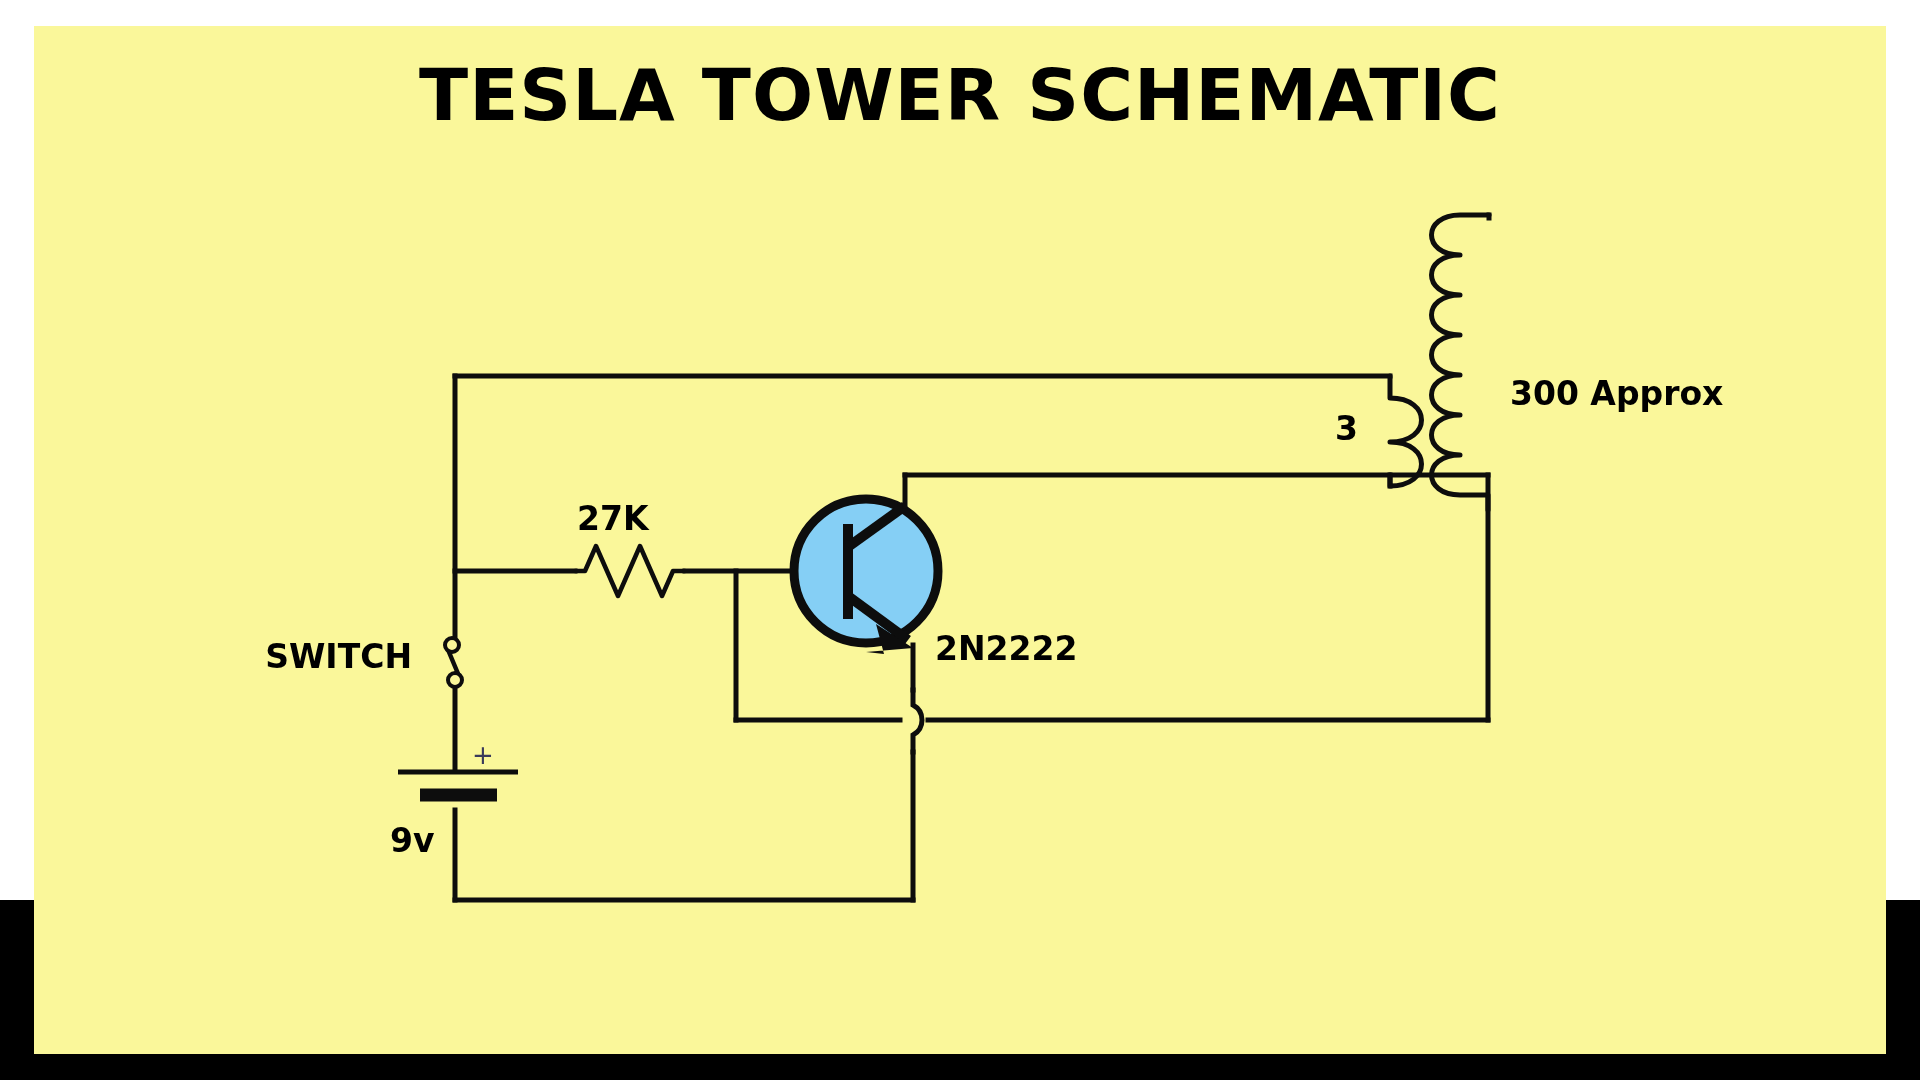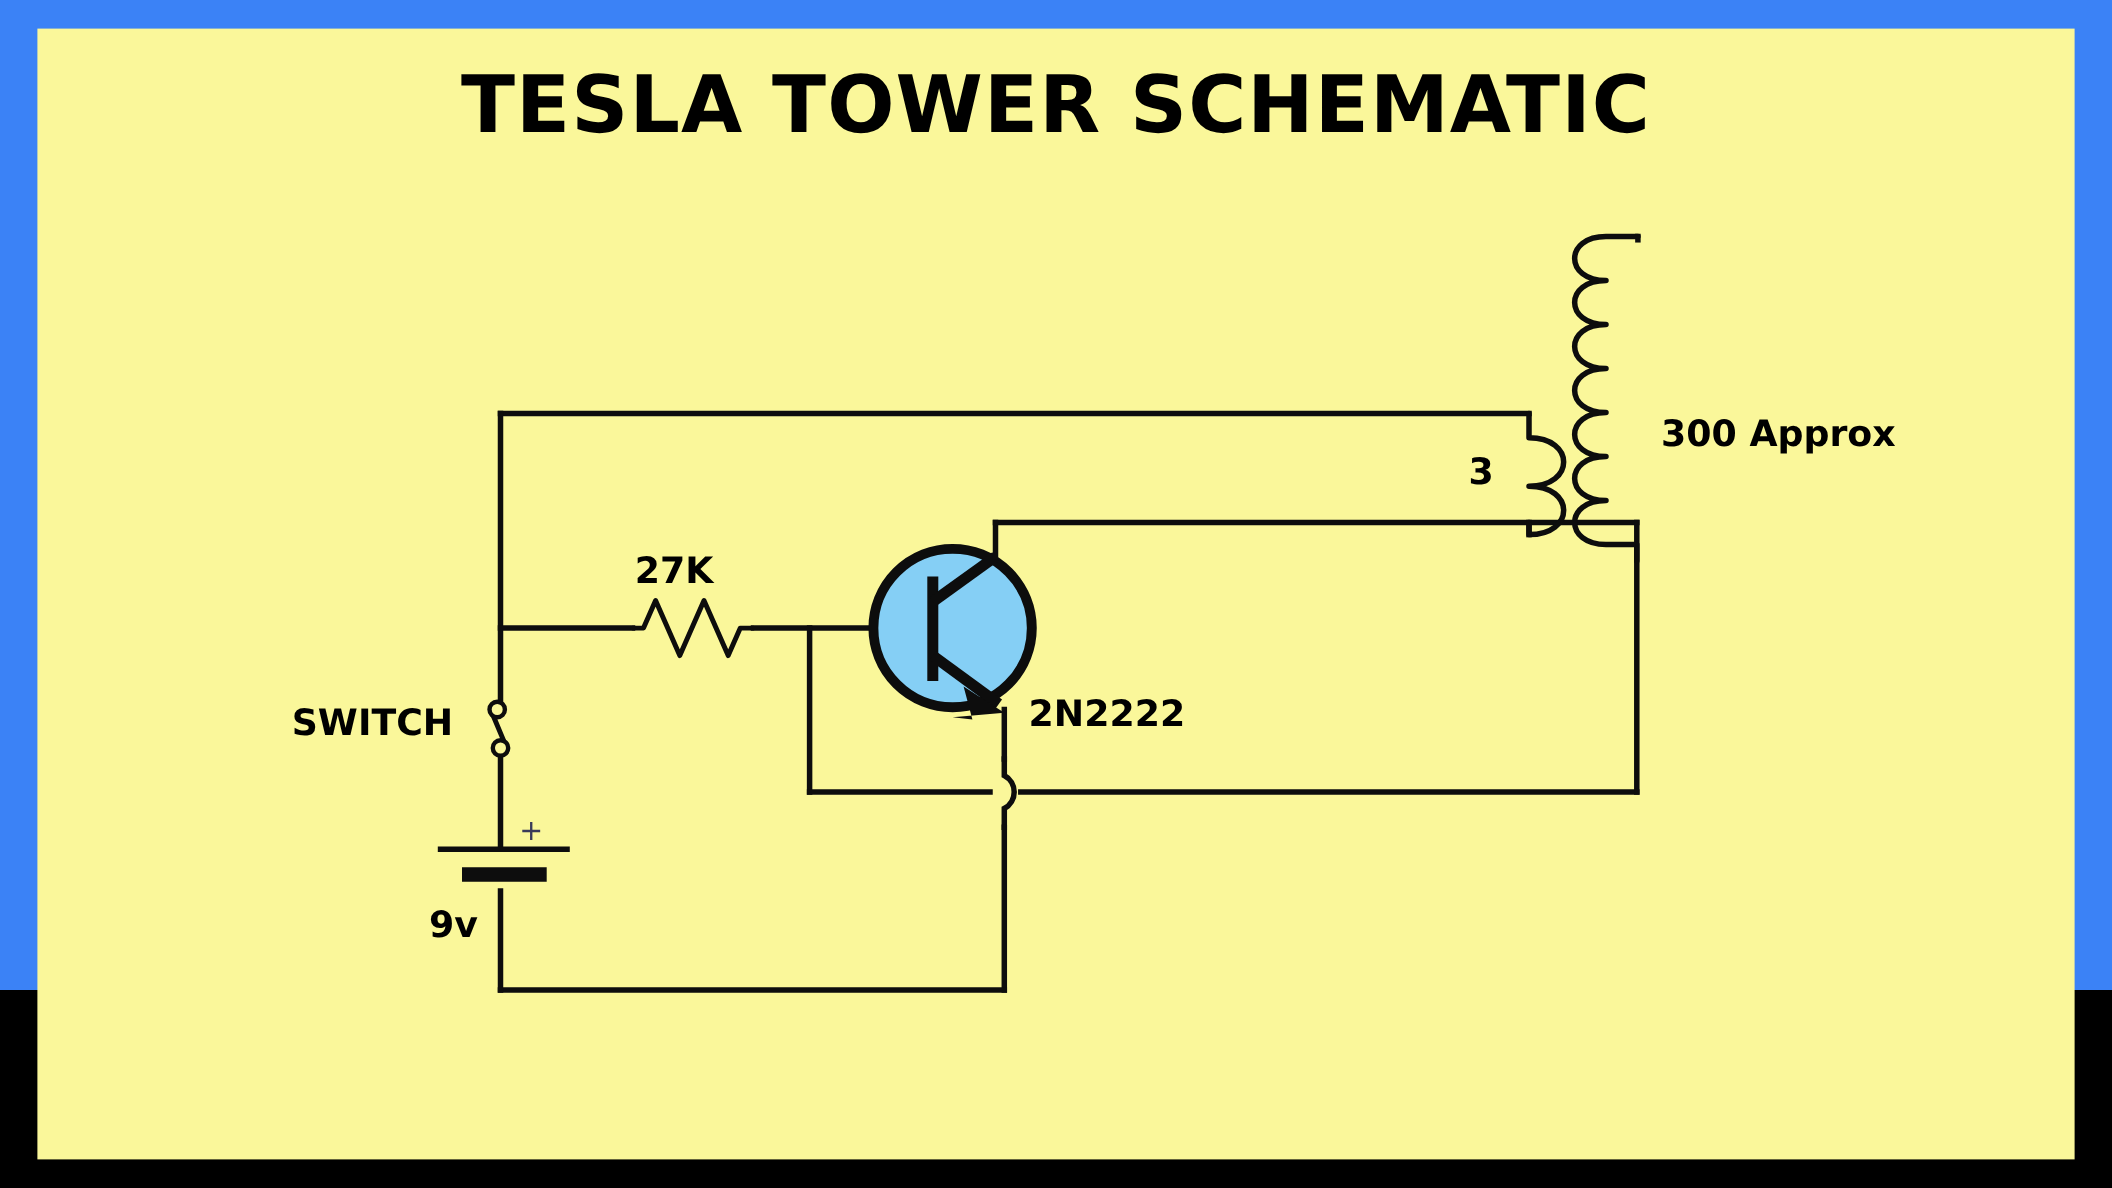--- a/index.html
+++ b/index.html
@@ -13,21 +13,21 @@
     height: 1080px;
     overflow: hidden;
     font-family: "DejaVu Sans", sans-serif;
   }
   #schematic-frame {
     position: absolute;
     left: 0;
     top: 0;
     width: 1920px;
     height: 900px;
-    background: #3b82f6;
+    background: #ffffff;
     box-sizing: border-box;
   }
   #schematic-canvas {
     position: absolute;
     left: 34px;
     top: 26px;
     width: 1852px;
     height: 1028px;
     background: #FAF79A;
   }

